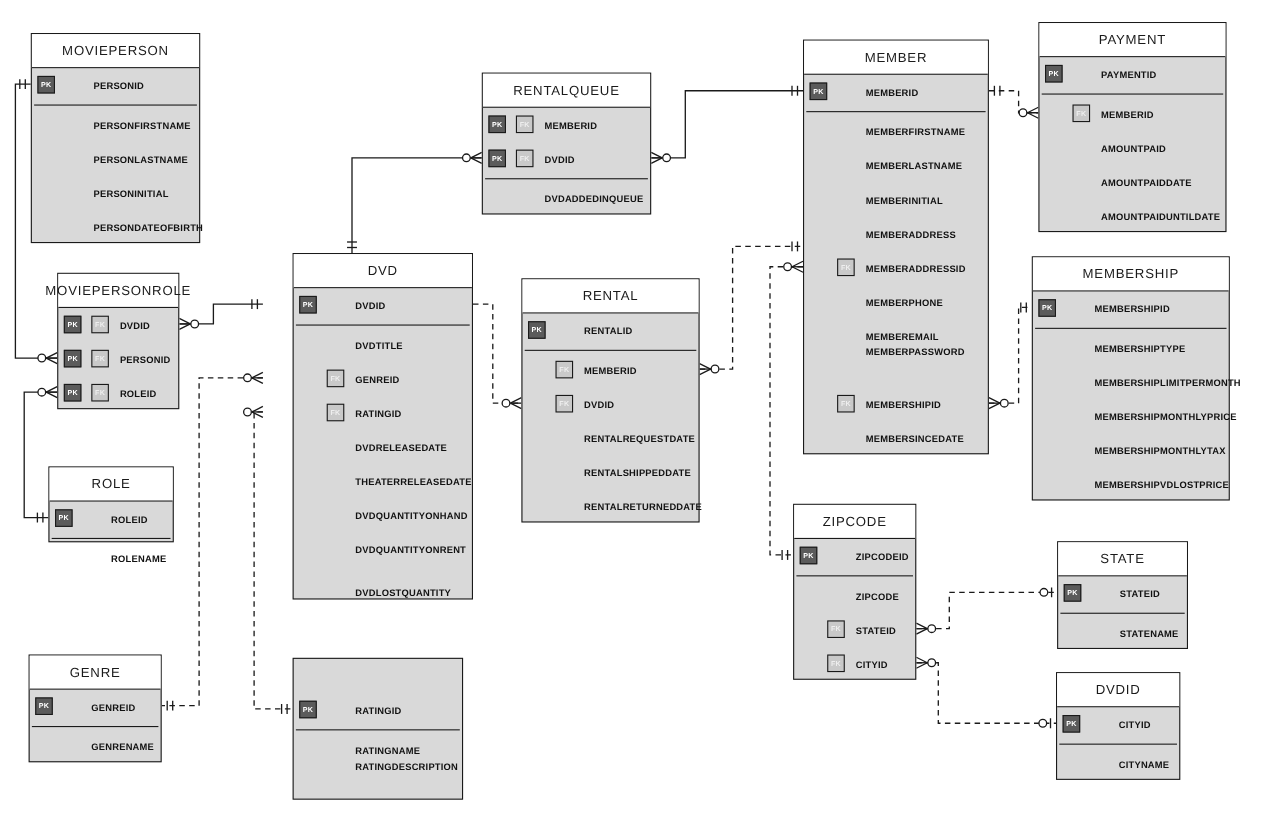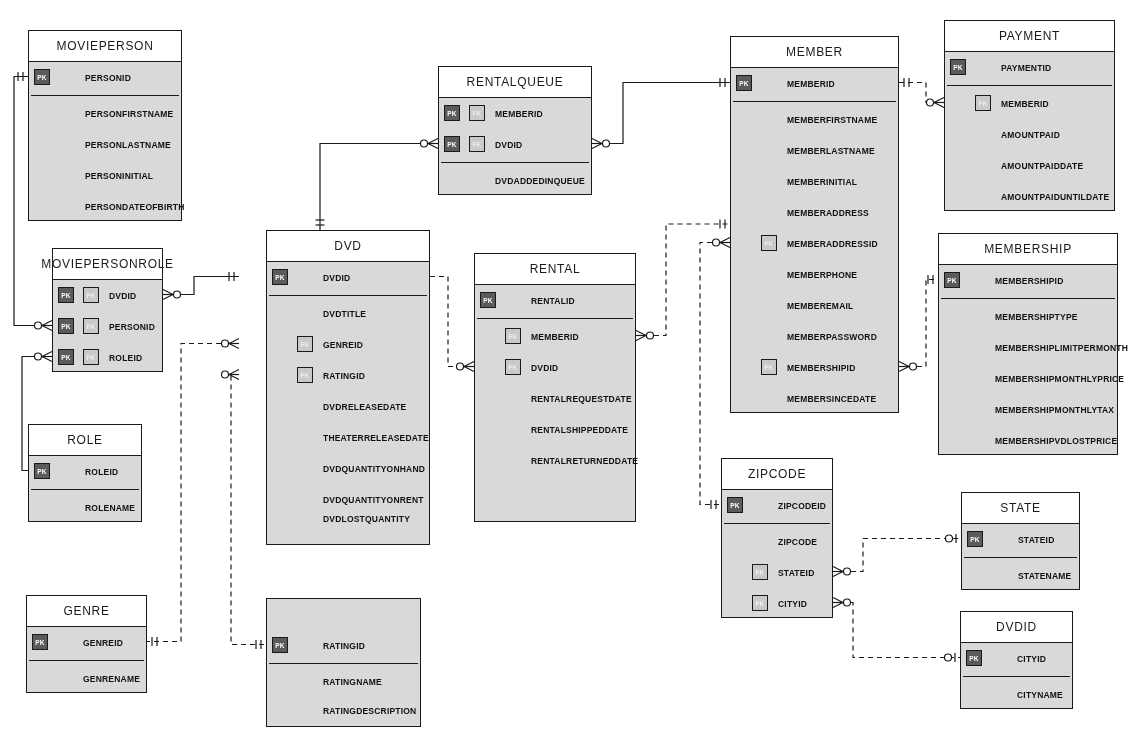--- a/index.html
+++ b/index.html
@@ -211,21 +211,21 @@
         <span class="badge pk">PK</span>
         <span class="badge fk">FK</span>
         <span class="attr-label">PERSONID</span>
       </div>
       <div class="attr-row" style="top: 93px;">
         <span class="badge pk">PK</span>
         <span class="badge fk">FK</span>
         <span class="attr-label">ROLEID</span>
       </div>
     </div>
-    <div class="entity" style="left: 28px; top: 424px; width: 114px; height: 98px; text-decoration: underline;">
+    <div class="entity" style="left: 44px; top: 424px; width: 114px; height: 69px; text-decoration: underline;">
       <div class="entity-header">ROLE</div>
       <div class="attr-row" style="top: 31px;">
         <span class="badge pk">PK</span>
         <span class="attr-label">ROLEID</span>
       </div>
       <div class="attr-row" style="top: 67px;">
         <span class="attr-label">ROLENAME</span>
       </div>
       <div class="pk-separator" style="top: 64px;"></div>
     </div>
@@ -262,34 +262,34 @@
       </div>
       <div class="attr-row" style="top: 191px; padding-left: 40px;">
         <span class="attr-label">THEATERRELEASEDATE</span>
       </div>
       <div class="attr-row" style="top: 222px;">
         <span class="attr-label">DVDQUANTITYONHAND</span>
       </div>
       <div class="attr-row" style="top: 253px;">
         <span class="attr-label">DVDQUANTITYONRENT</span>
       </div>
-      <div class="attr-row" style="top: 272px;">
+      <div class="attr-row" style="top: 292px;">
         <span class="attr-label">DVDLOSTQUANTITY</span>
       </div>
       <div class="pk-separator" style="top: 64px;"></div>
     </div>
     <div class="entity" style="left: 266px; top: 598px; width: 155px; height: 129px;">
       <div class="attr-row" style="top: 31px;">
         <span class="badge pk">PK</span>
         <span class="attr-label">RATINGID</span>
       </div>
       <div class="attr-row" style="top: 67px;">
         <span class="attr-label">RATINGNAME</span>
       </div>
-      <div class="attr-row" style="top: 96px;">
+      <div class="attr-row" style="top: 82px;">
         <span class="attr-label">RATINGDESCRIPTION</span>
       </div>
       <div class="pk-separator" style="top: 64px;"></div>
     </div>
     <div class="entity" style="left: 438px; top: 66px; width: 154px; height: 129px;">
       <div class="entity-header">RENTALQUEUE</div>
       <div class="attr-row" style="top: 31px;">
         <span class="badge pk">PK</span>
         <span class="badge fk">FK</span>
         <span class="attr-label">MEMBERID</span>
@@ -297,21 +297,21 @@
       <div class="attr-row" style="top: 62px;">
         <span class="badge pk">PK</span>
         <span class="badge fk">FK</span>
         <span class="attr-label">DVDID</span>
       </div>
       <div class="attr-row" style="top: 98px;">
         <span class="attr-label">DVDADDEDINQUEUE</span>
       </div>
       <div class="pk-separator" style="top: 95px;"></div>
     </div>
-    <div class="entity" style="left: 474px; top: 253px; width: 162px; height: 269px;">
+    <div class="entity" style="left: 474px; top: 253px; width: 162px; height: 222px;">
       <div class="entity-header">RENTAL</div>
       <div class="attr-row" style="top: 31px;">
         <span class="badge pk">PK</span>
         <span class="attr-label">RENTALID</span>
       </div>
       <div class="attr-row" style="top: 67px;">
         <span class="badge fk">FK</span>
         <span class="attr-label">MEMBERID</span>
       </div>
       <div class="attr-row" style="top: 98px;">
@@ -350,21 +350,21 @@
       <div class="attr-row" style="top: 191px;">
         <span class="badge fk">FK</span>
         <span class="attr-label">MEMBERADDRESSID</span>
       </div>
       <div class="attr-row" style="top: 222px;">
         <span class="attr-label">MEMBERPHONE</span>
       </div>
       <div class="attr-row" style="top: 253px;">
         <span class="attr-label">MEMBEREMAIL</span>
       </div>
-      <div class="attr-row" style="top: 284px;">
+      <div class="attr-row" style="top: 267px;">
         <span class="attr-label">MEMBERPASSWORD</span>
       </div>
       <div class="attr-row" style="top: 315px;">
         <span class="badge fk">FK</span>
         <span class="attr-label">MEMBERSHIPID</span>
       </div>
       <div class="attr-row" style="top: 346px;">
         <span class="attr-label">MEMBERSINCEDATE</span>
       </div>
       <div class="pk-separator" style="top: 64px;"></div>

